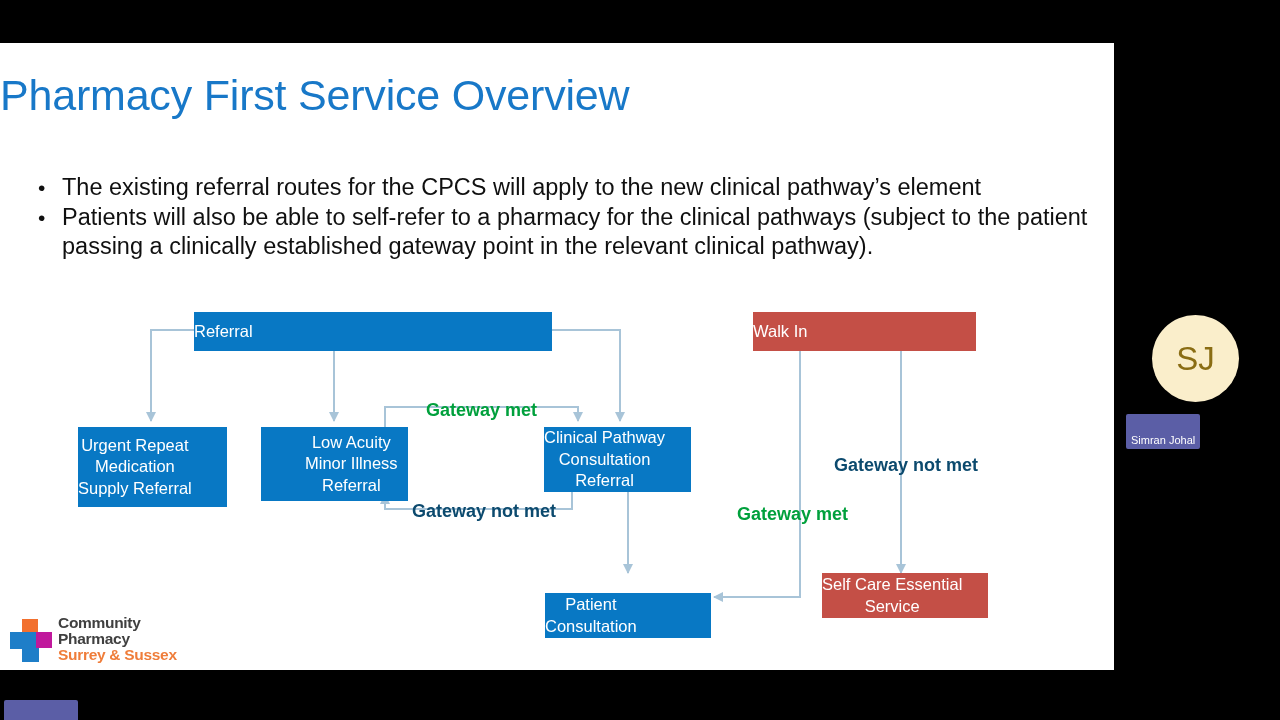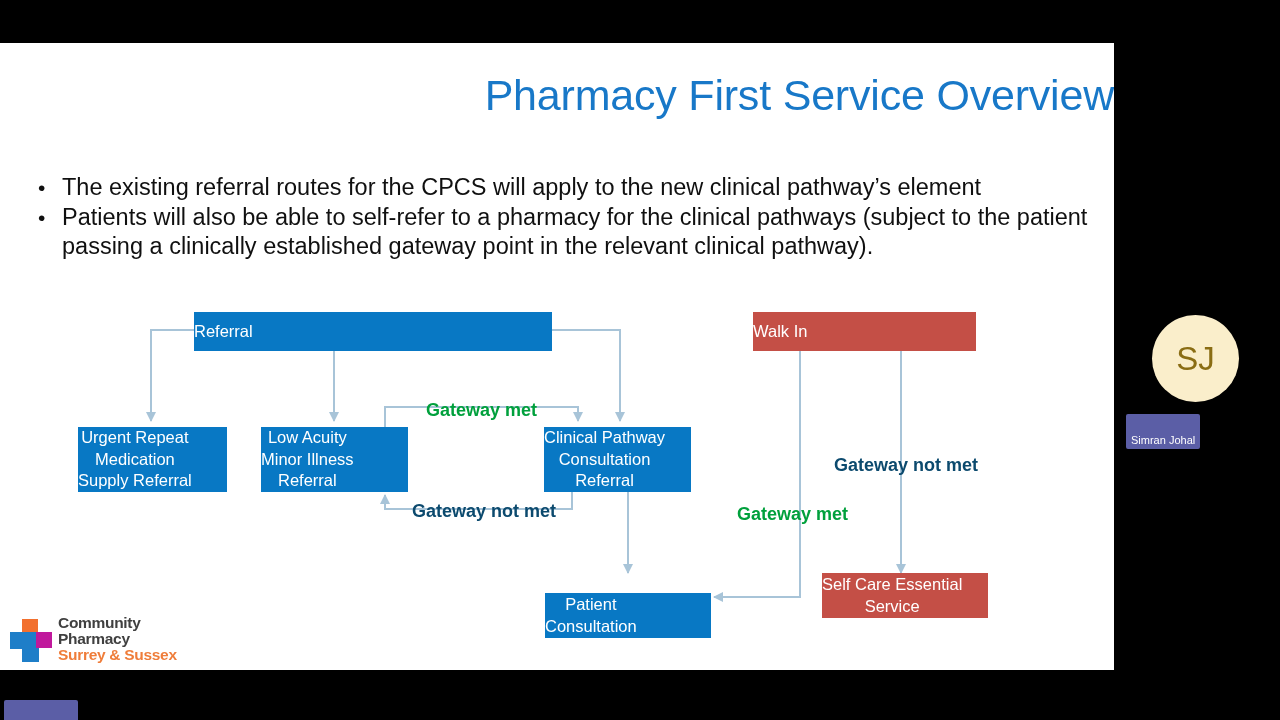--- a/index.html
+++ b/index.html
@@ -28,21 +28,21 @@
     height: 627px;
     background: #ffffff;
     overflow: hidden;
   }
 
   #slide-title {
     position: absolute;
     left: 0;
     top: 28px;
     width: 1114px;
-    text-align: right;
+    text-align: left;
     font-size: 43px;
     color: #1878c8;
     font-family: "Liberation Sans", sans-serif;
     letter-spacing: -0.2px;
     white-space: nowrap;
   }
 
   
   #bullets {
     position: absolute;
@@ -222,25 +222,25 @@
       </svg>
 
       <div class="node blue" style="left:194px; top:269px; width:358px; height:39px;">
         <span>Referral</span>
       </div>
 
       <div class="node red" style="left:753px; top:269px; width:223px; height:39px;">
         <span>Walk In</span>
       </div>
 
-      <div class="node blue" style="left:78px; top:384px; width:149px; height:65px; white-space:pre-line;">Urgent Repeat
+      <div class="node blue" style="left:78px; top:384px; width:149px; height:80px; white-space:pre-line;">Urgent Repeat
 Medication
 Supply Referral</div>
 
-      <div class="node blue" style="left:261px; top:384px; width:147px; height:65px; white-space:pre-line;">Low Acuity
+      <div class="node blue" style="left:261px; top:384px; width:147px; height:74px; white-space:pre-line;padding-left:44px;">Low Acuity
 Minor Illness
 Referral</div>
 
       <div class="node blue" style="left:544px; top:384px; width:147px; height:65px; white-space:pre-line;">Clinical Pathway
 Consultation
 Referral</div>
 
       <div class="node blue" style="left:545px; top:530px; width:166px; height:45px; white-space:pre-line;margin-top:20px;">Patient
 Consultation</div>
 

